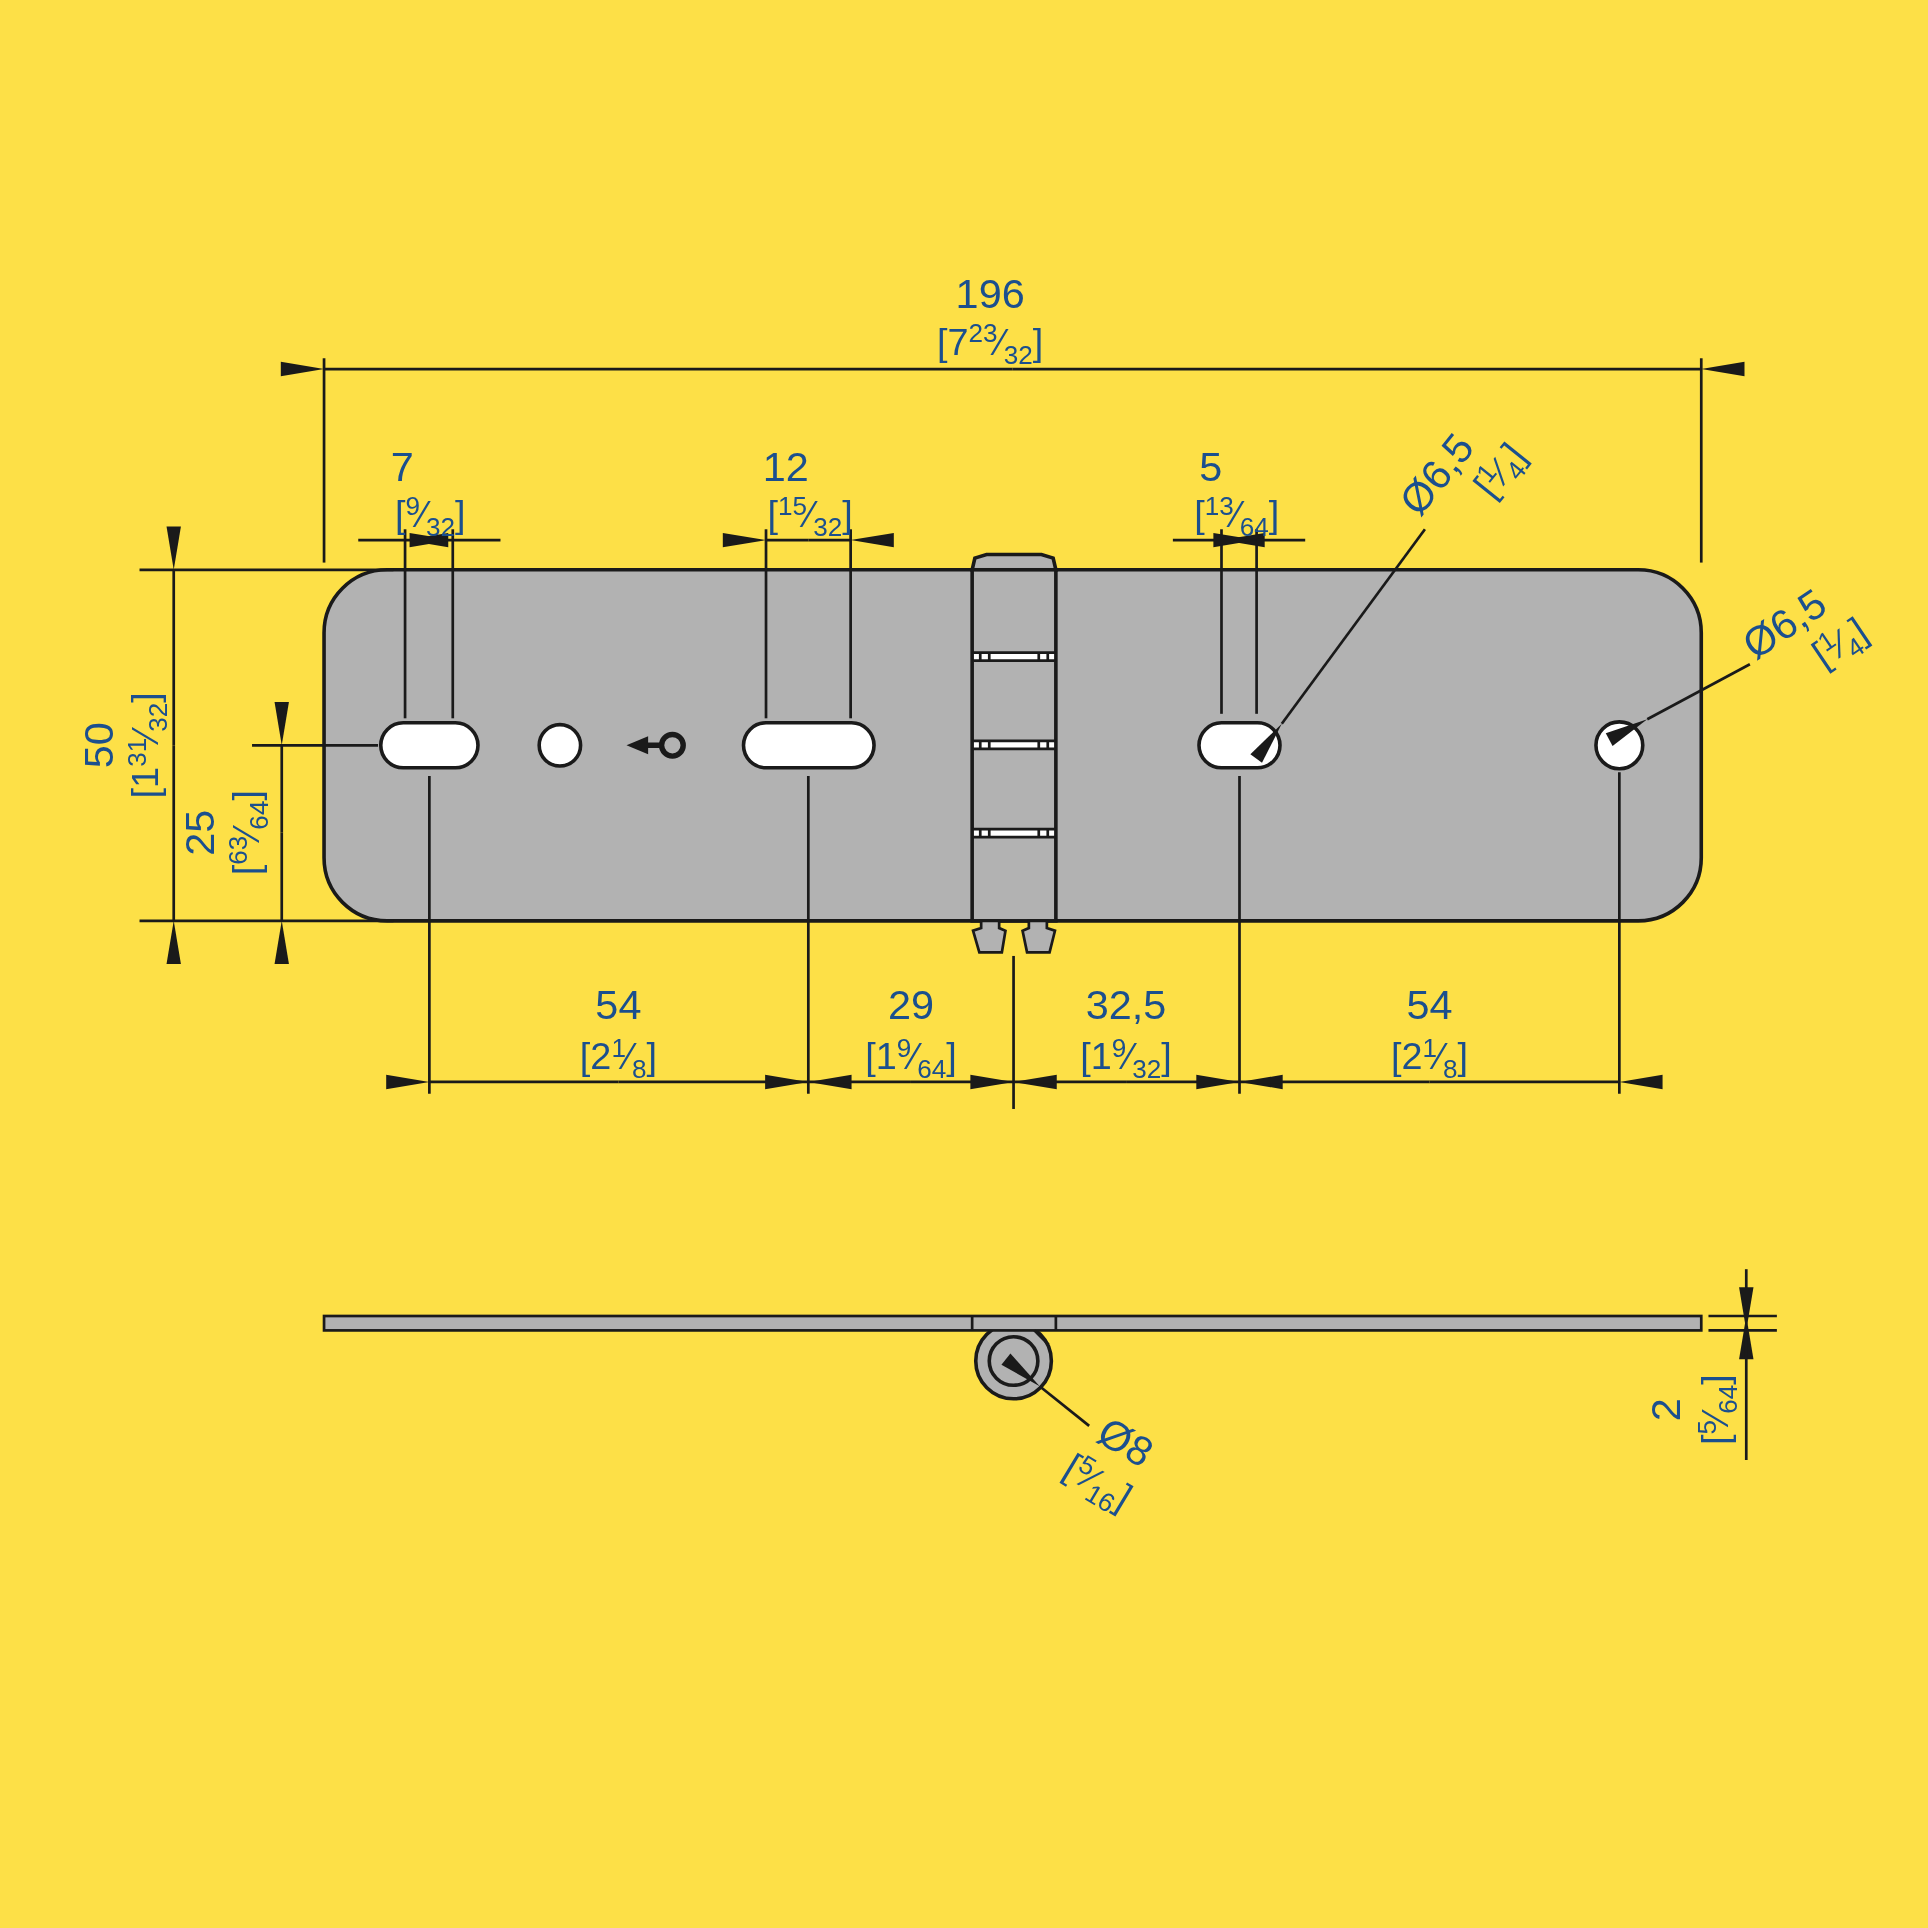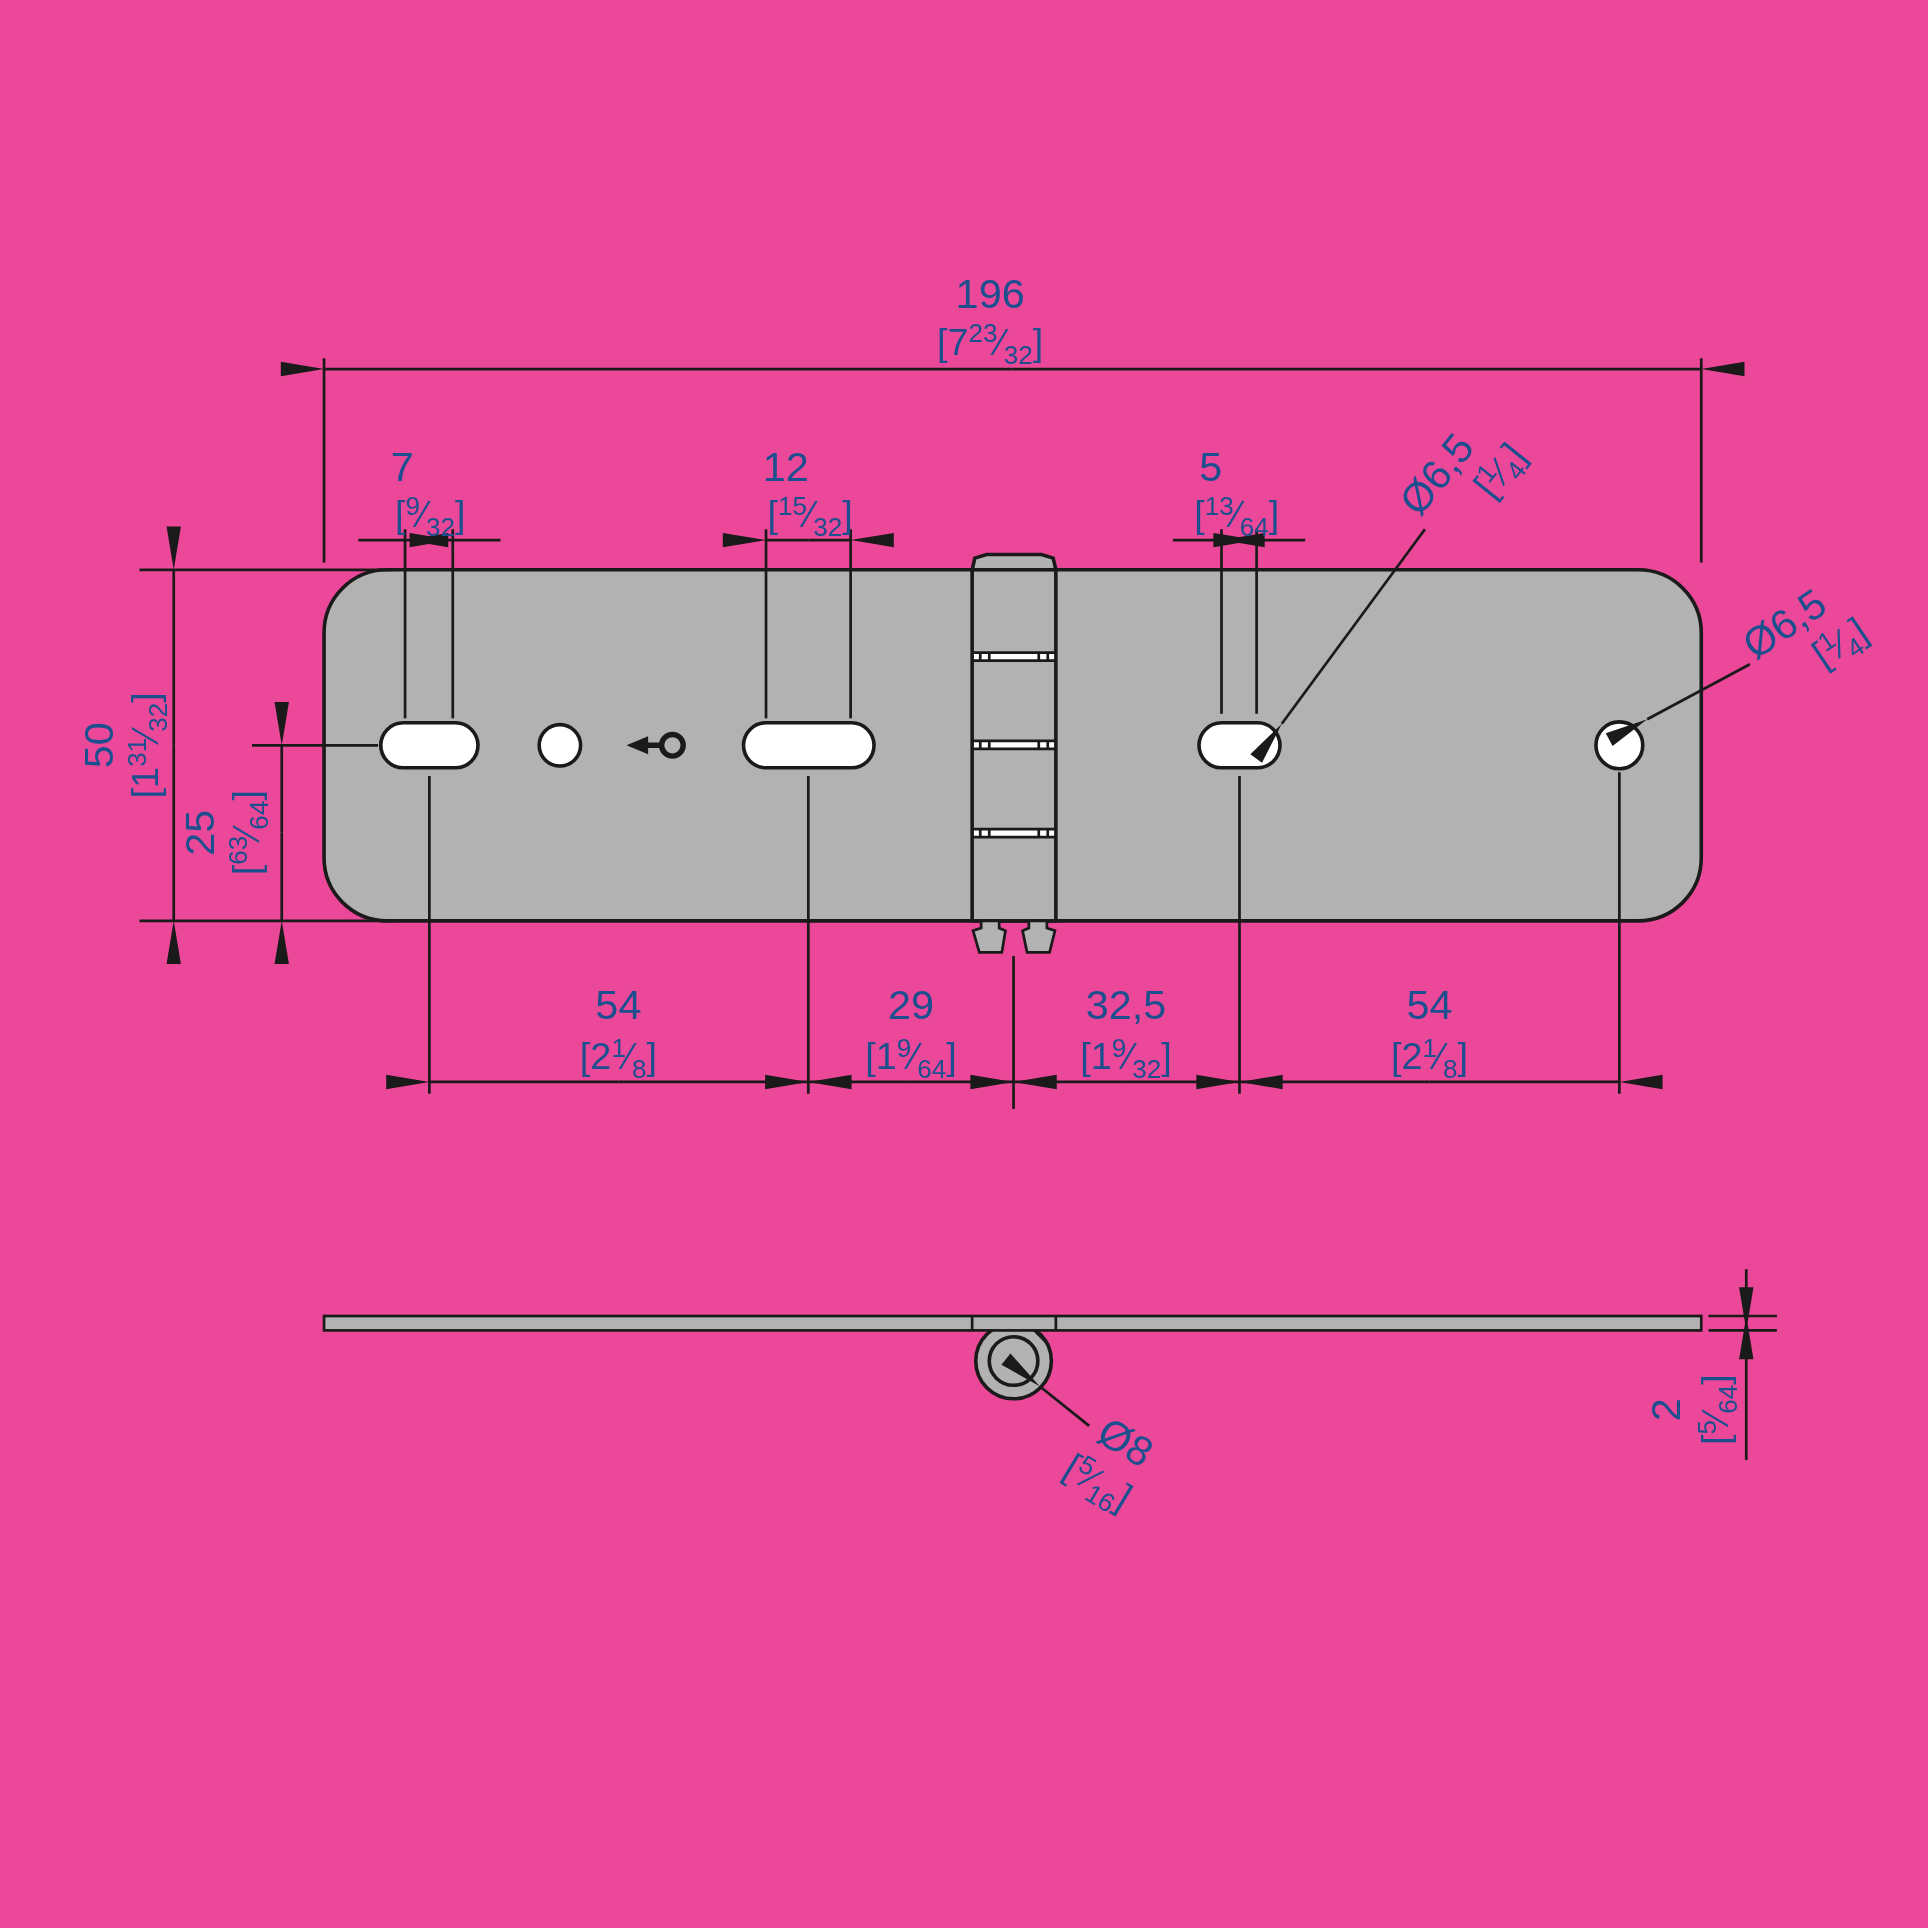--- a/index.html
+++ b/index.html
@@ -1,16 +1,16 @@
 <!DOCTYPE html>
 <html style="font-size:14.4px"><head>
 <meta charset="utf-8">
 <style>
   html,body{margin:0;padding:0;background:#ffffff;}
-  .page{width:1929px;height:1929px;background:#ec4899;position:relative;overflow:hidden;}
+  .page{width:1929px;height:1929px;background:#fde047;position:relative;overflow:hidden;}
   svg{display:block;}
   text{font-family:"Liberation Sans","DejaVu Sans",sans-serif;fill:#1b4f8e;}
   .mm{font-size:46px;}
   .inch{font-size:42px;}
   .fr{font-size:29px;}
   .sl{font-size:40px;}
   .part{fill:#b2b2b2;stroke:#1a1a1a;stroke-width:4;}
   .part3{fill:#b2b2b2;stroke:#1a1a1a;stroke-width:3;}
   .hole{fill:#ffffff;stroke:#1a1a1a;stroke-width:4;}
   .dl{stroke:#1a1a1a;stroke-width:3;fill:none;}

